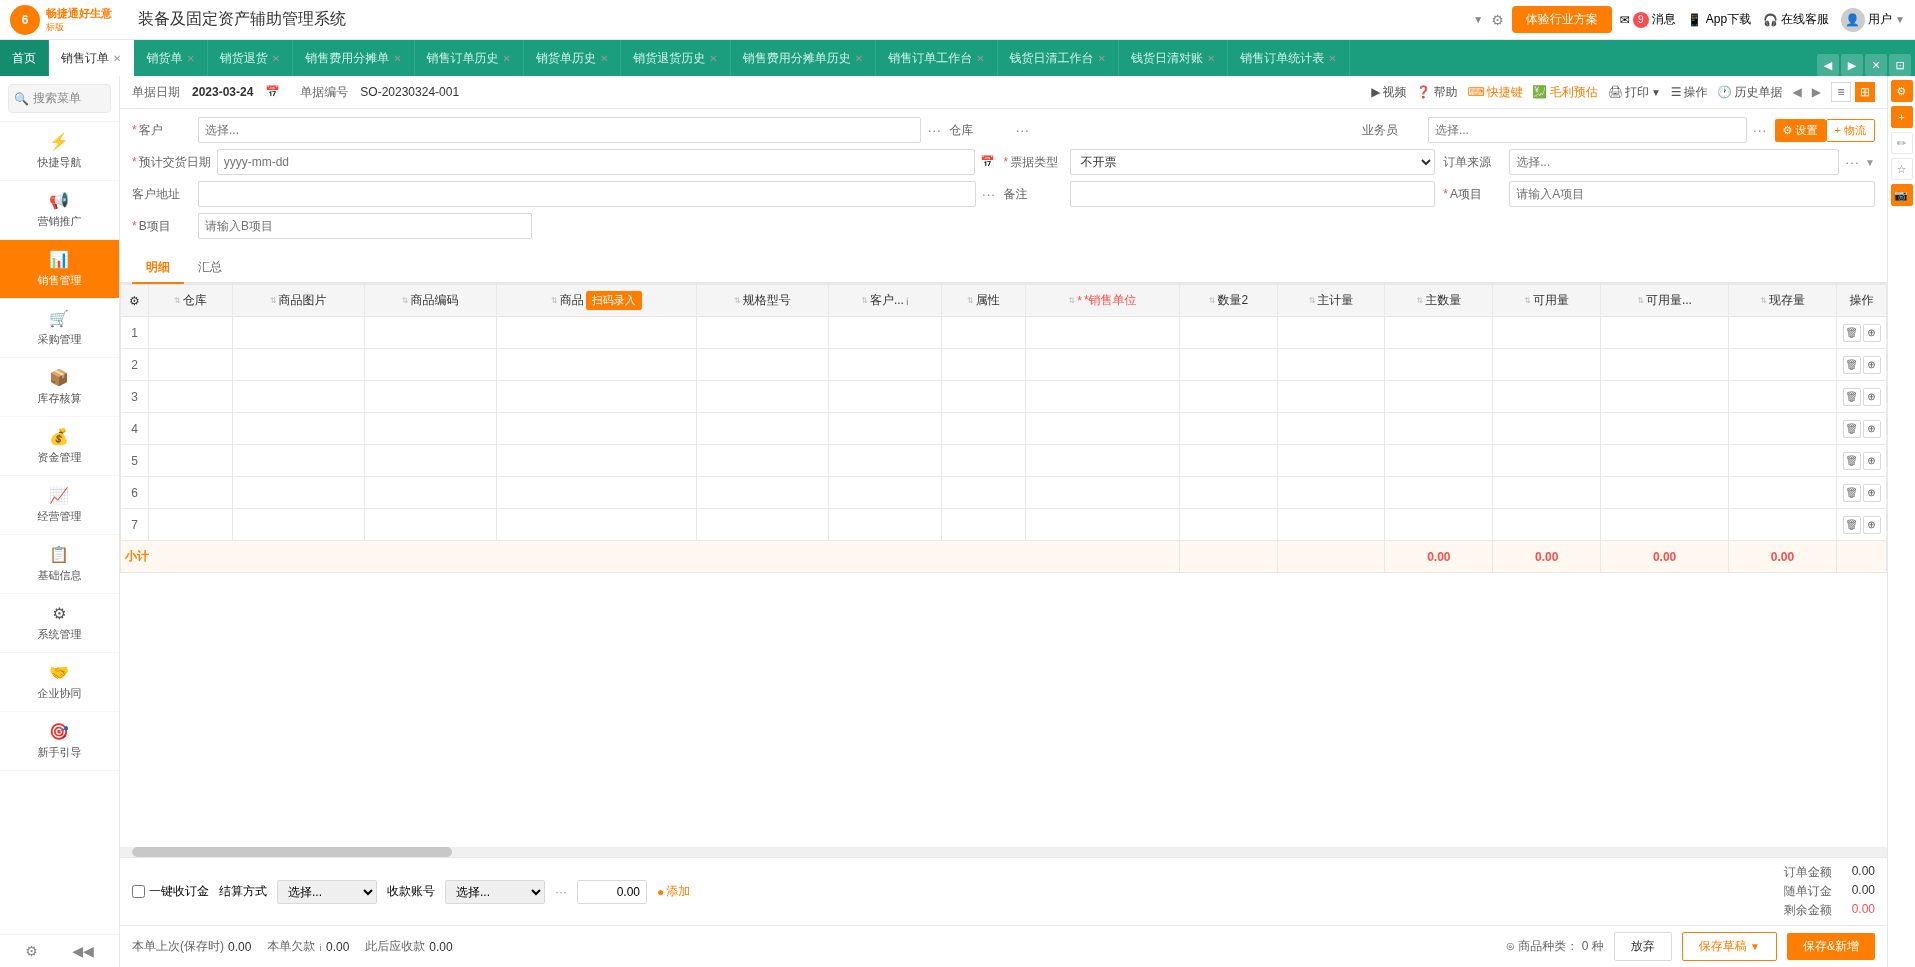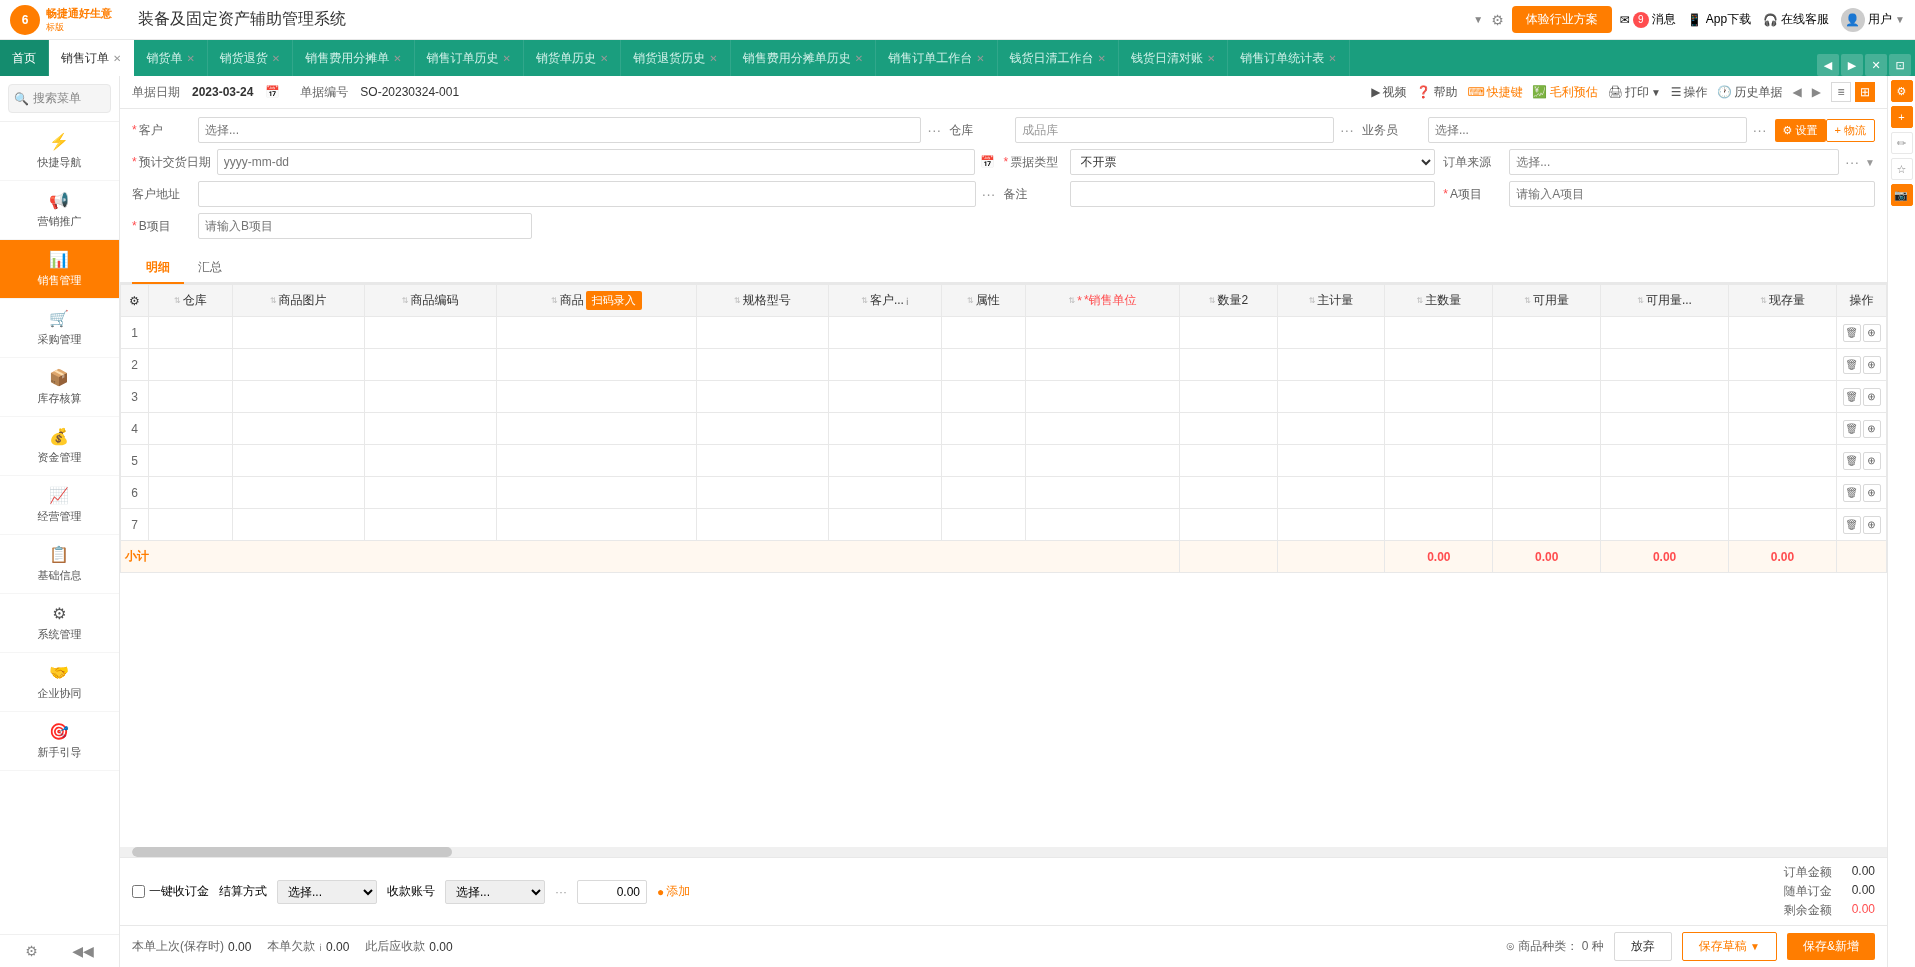--- a/index.html
+++ b/index.html
@@ -320,21 +320,20 @@
     <div class="form-area" style="padding: 8px 12px;">
 
       <div class="form-row">
         <div class="form-field" style="flex:2;">
           <span class="form-label required">客户</span>
           <input class="form-input" style="flex: 2 1 0%;" placeholder="选择...">
           <span class="dots-btn">···</span>
         </div>
         <div class="form-field" style="flex:1;">
           <span class="form-label">仓库</span>
-          <input class="form-input" value="成品库" style="">
           <span class="dots-btn">···</span>
         </div>
         <div class="form-field" style="flex:1;">
           <span class="form-label">业务员</span>
           <input class="form-input" style="flex: 2 1 0%;" placeholder="选择...">
           <span class="dots-btn">···</span>
         </div>
         <div style="display:flex; gap:0;">
           <button style="background:#ff7d00;color:white;border:none;padding:3px 8px;border-radius:2px;cursor:pointer;font-size:11px;">⚙ 设置</button>
           <button style="background:white;color:#ff7d00;border:1px solid #ff7d00;padding:3px 8px;border-radius:2px;cursor:pointer;font-size:11px;">+ 物流</button>

